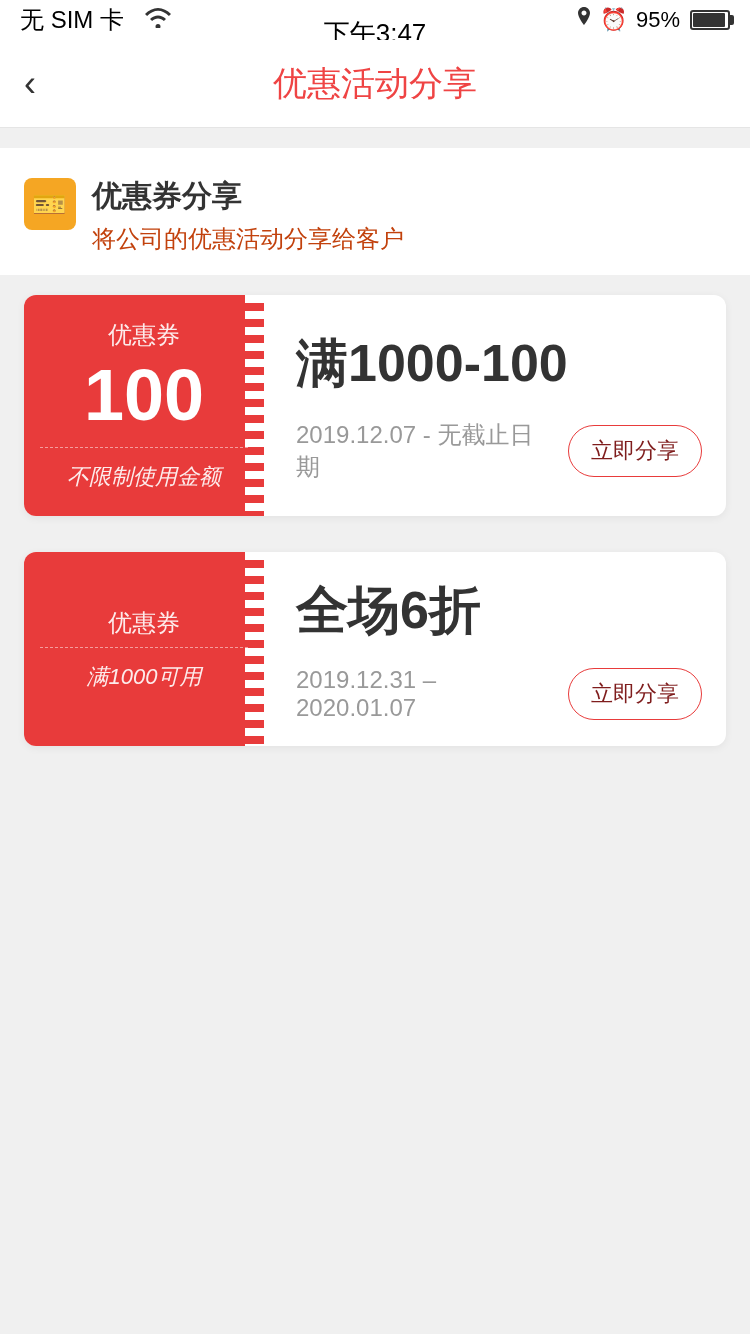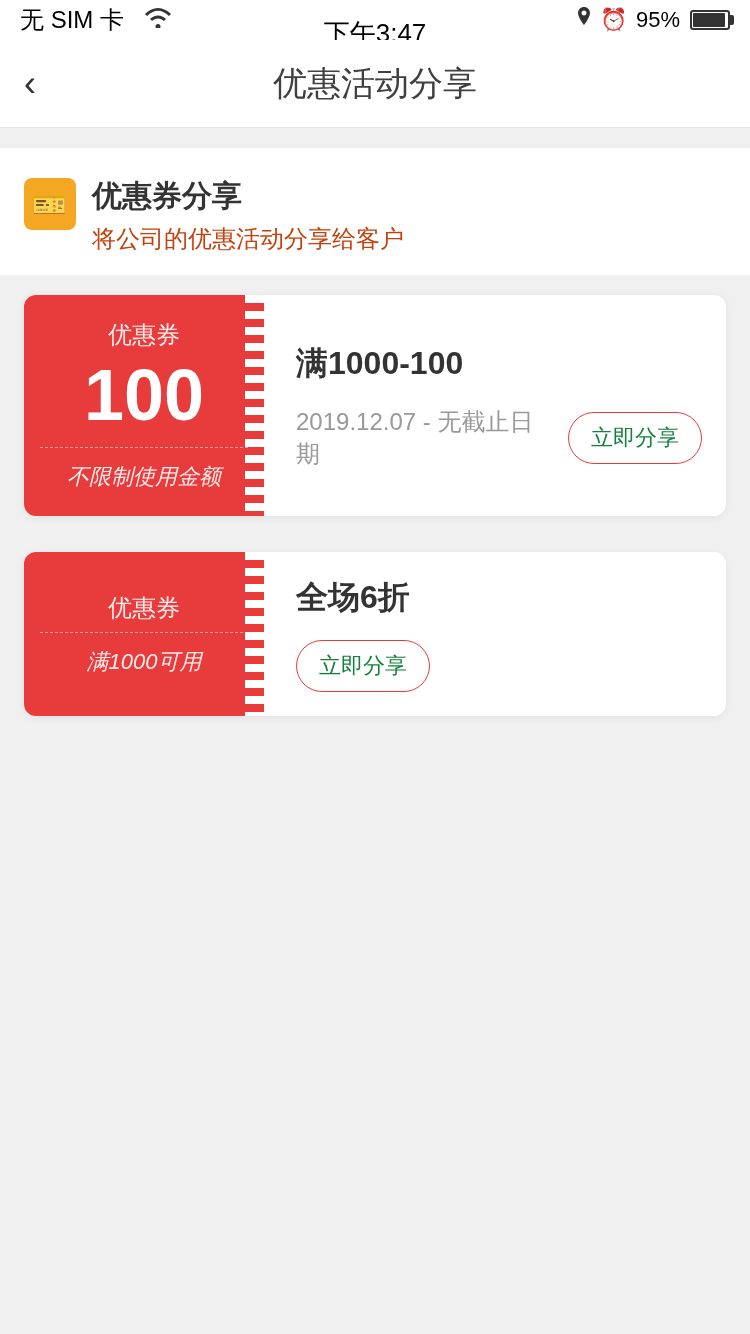--- a/index.html
+++ b/index.html
@@ -86,21 +86,21 @@
     .nav-back {
       position: absolute;
       left: 24px;
       font-size: 36px;
       color: #333;
       cursor: pointer;
     }
     .nav-title {
       font-size: 34px;
       font-weight: 500;
-      color: #404040;
+      color: #ef4444;
     }
 
     
     .section-header {
       background: #fff;
       padding: 28px 24px 20px;
       display: flex;
       align-items: flex-start;
       gap: 16px;
       margin-top: 20px;
@@ -202,42 +202,42 @@
 
     
     .coupon-right {
       flex: 1;
       padding: 24px 24px 24px 32px;
       display: flex;
       flex-direction: column;
       justify-content: center;
     }
     .coupon-name {
-      font-size: 32px;
+      font-size: 52px;
       font-weight: 700;
       color: #333;
       margin-bottom: 20px;
     }
     .coupon-meta {
       display: flex;
       align-items: center;
       justify-content: space-between;
       gap: 12px;
     }
     .coupon-date {
       font-size: 24px;
       color: #999;
       flex: 1;
     }
     .share-btn {
       border: 1.5px solid #e83b3b;
       border-radius: 30px;
       padding: 10px 22px;
       font-size: 22px;
-      color: #15803d;
+      color: #7f1d1d;
       background: #fff;
       cursor: pointer;
       white-space: nowrap;
       flex-shrink: 0;
     }
 
     
     .empty-area {
       flex: 1;
       min-height: 500px;
@@ -306,19 +306,20 @@
     </div>
     <div class="coupon-card">
       <div class="coupon-left">
         <div class="coupon-label">优惠券</div>
         <hr class="coupon-divider">
         <div class="coupon-condition">满1000可用</div>
       </div>
       <div class="coupon-right">
         <div class="coupon-name">全场6折</div>
         <div class="coupon-meta">
+          <span class="coupon-date">2019.12.31 – 2020.01.07</span>
           <button class="share-btn">立即分享</button>
         </div>
       </div>
     </div>
   </div>
 
 <div class="empty-area"></div>
 
 </body></html>

